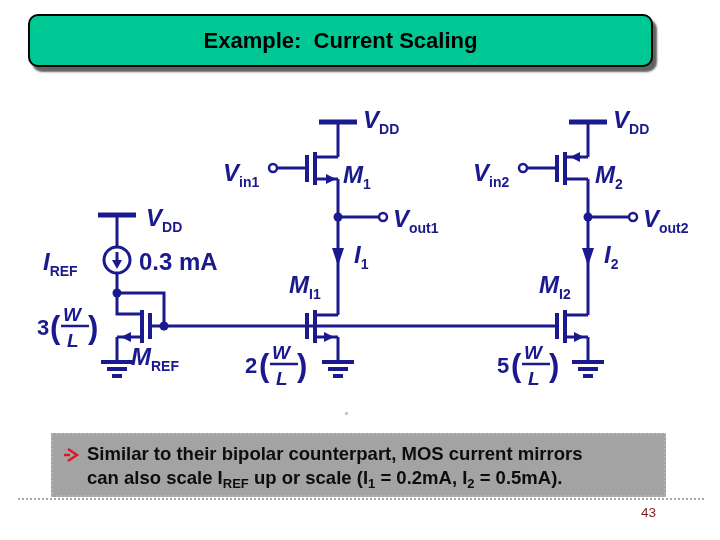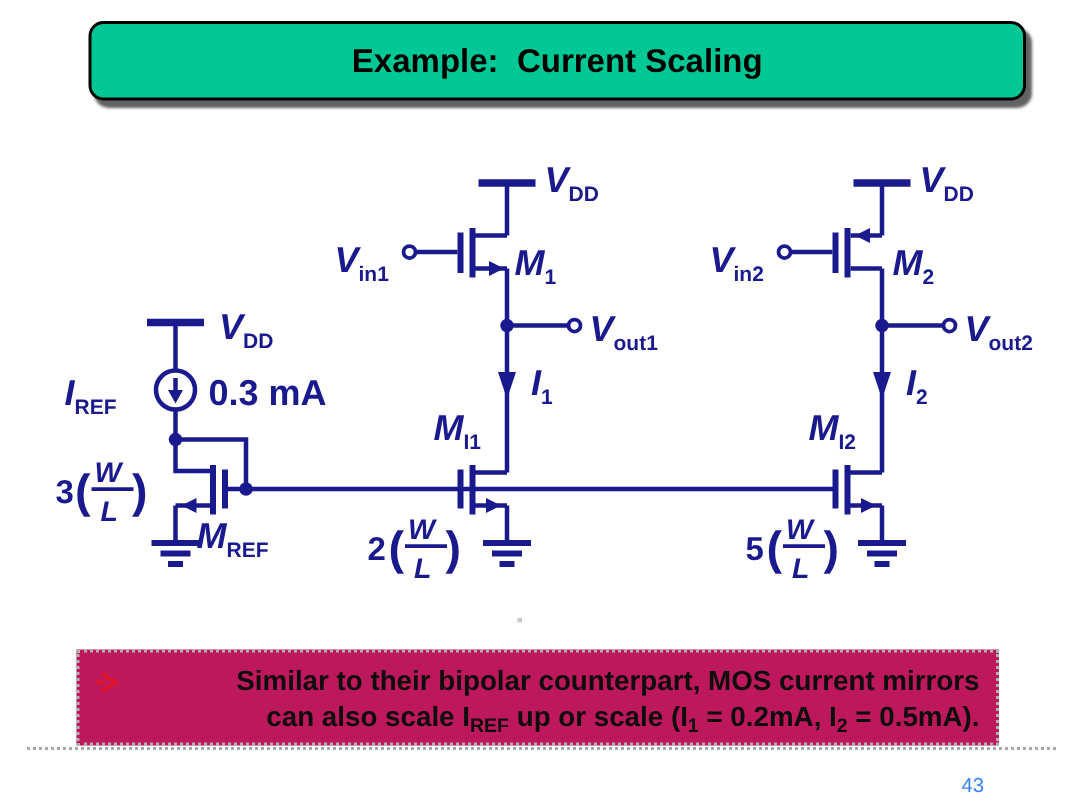--- a/index.html
+++ b/index.html
@@ -1,19 +1,19 @@
 <!DOCTYPE html>
 <html style="--title_bg: #00C894; --circuit: #1A1A8E; --bullet: #E01428;"><head>
 <meta charset="utf-8">
 <style>
   :root { --title_bg:#00C894; --circuit:#1A1A8E; --bullet:#E01428; }
   html,body{margin:0;padding:0;background:#fff;}
   .slide{position:relative;width:720px;height:540px;background:#fff;overflow:hidden;
          font-family:"Liberation Sans",sans-serif;}
-  .title-banner{position:absolute;left:59px;top:14px;width:621px;height:49px;
+  .title-banner{position:absolute;left:28px;top:14px;width:621px;height:49px;
     background:var(--title_bg);border:2px solid #000;border-radius:10px;
     box-shadow:4px 5px 2px rgba(45,45,45,.75);
     display:flex;align-items:center;justify-content:center;}
   .title-banner span{font-size:22px;font-weight:bold;color:#000;white-space:pre;}
   svg.circuit{position:absolute;left:0;top:0;}
   .w{stroke:var(--circuit);stroke-width:3;fill:none;}
   .w5{stroke:var(--circuit);stroke-width:5;fill:none;}
   .w4{stroke:var(--circuit);stroke-width:4;fill:none;}
   .bar{fill:var(--circuit);}
   .dot{fill:var(--circuit);}
@@ -22,30 +22,30 @@
   .cs{fill:none;stroke:var(--circuit);stroke-width:3;}
   .ct{font-family:"Liberation Sans",sans-serif;font-weight:bold;fill:var(--circuit);}
   .t24{font-size:24px;font-style:italic;}
   .val{font-size:24px;font-style:normal;}
   .sub{font-size:14px;font-style:normal;}
   .mult{font-size:22px;font-style:normal;}
   .fr{font-size:19px;font-style:italic;}
   .par{font-size:31px;font-style:normal;}
   .frbar{stroke:var(--circuit);stroke-width:2.5;}
   .note-box{position:absolute;left:51px;top:433px;width:611px;height:60px;
-    border:2px dotted #b2b2b2;background:#be185d;text-align:right;}
+    border:2px dotted #b2b2b2;background:#a3a3a3;}
   .note-bullet{position:absolute;left:10px;top:11px;width:18px;height:18px;}
   .note-text{position:absolute;left:34px;top:7px;width:566px;
     font-size:18.5px;font-weight:bold;color:#0d0d0d;line-height:24px;}
   .note-text sub{font-size:13px;vertical-align:-4px;}
   .footer-line{position:absolute;left:18px;top:498px;width:686px;height:0;
     border-top:2px dotted #a8a8a8;}
   .footer-course{position:absolute;left:62px;top:505px;font-size:13.5px;
     font-style:italic;color:#1c1c1c;white-space:pre;}
-  .footer-page{position:absolute;left:641px;top:516px;font-size:13.5px;color:#3b82f6;}
+  .footer-page{position:absolute;left:641px;top:505px;font-size:13.5px;color:#7f1d1d;}
   .stray-dot{position:absolute;left:345px;top:412px;width:3px;height:3px;background:#c9c9c9;}
 </style>
 </head>
 <body>
 
 <div class="slide">
 
   <div class="title-banner">
     <span>Example:  Current Scaling</span>
   </div>

